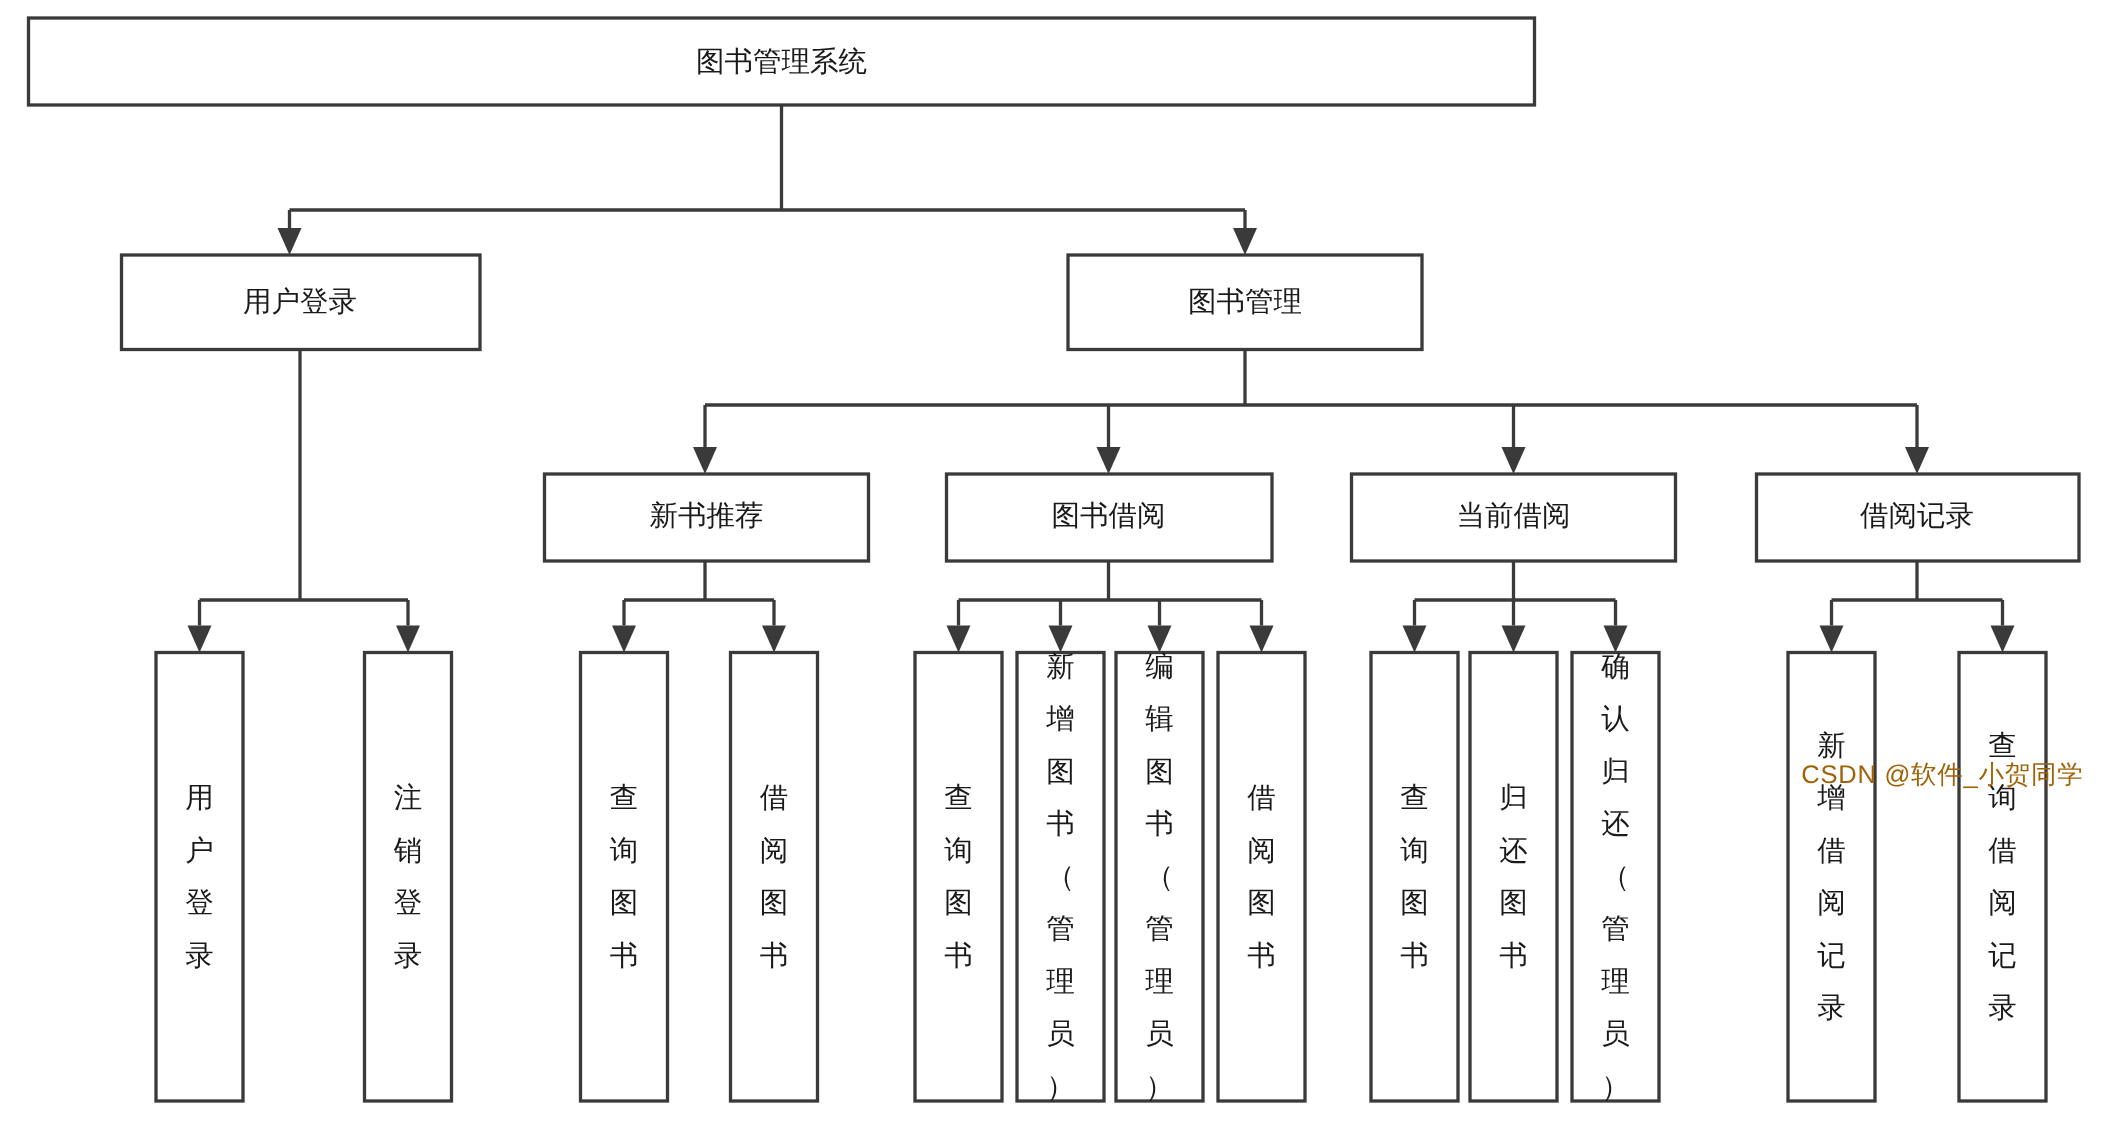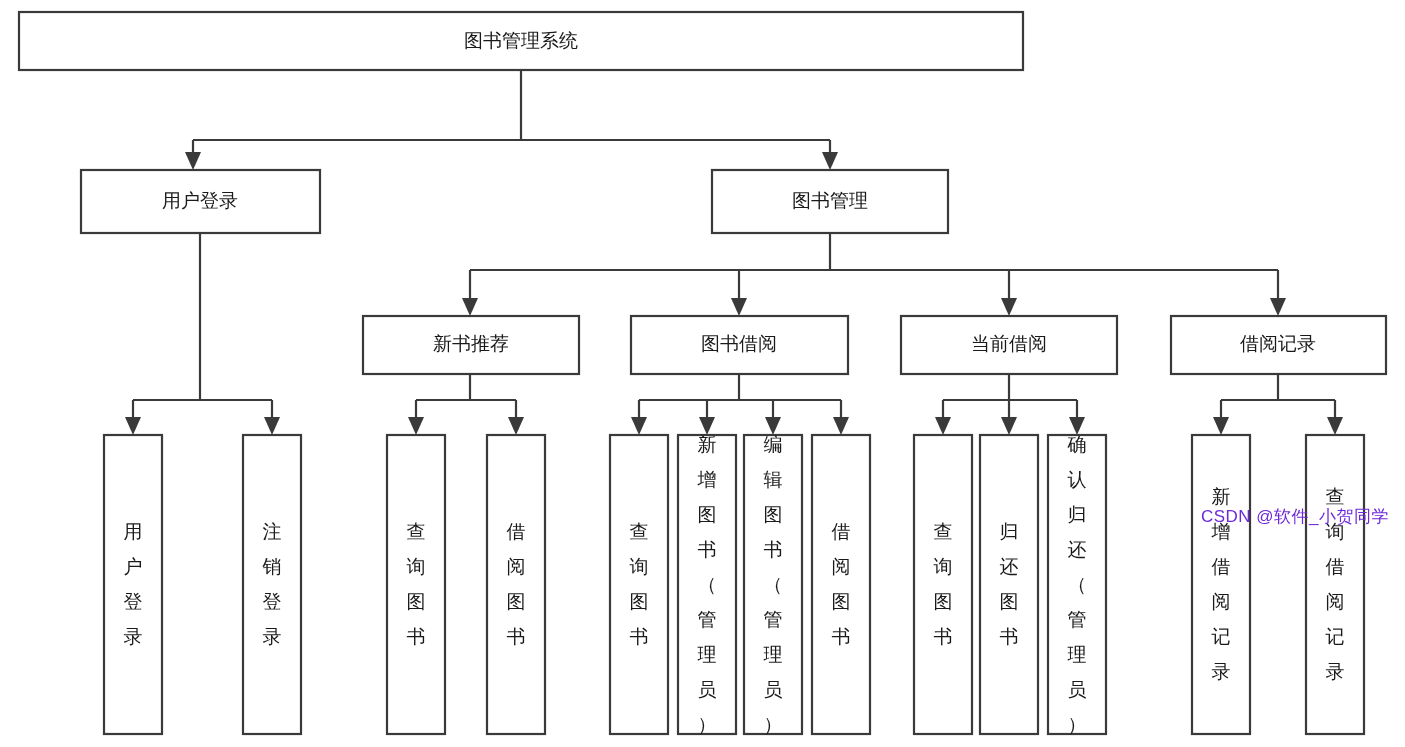--- a/index.html
+++ b/index.html
@@ -54,21 +54,21 @@
     font-family: "Liberation Sans", "DejaVu Sans", sans-serif;
     font-size: 19px;
     text-anchor: middle;
   }
   .watermark {
     position: absolute;
     right: 16px;
     bottom: 4px;
     font-family: "Liberation Sans", "DejaVu Sans", sans-serif;
     font-size: 17px;
-    color: #6d28d9;
+    color: #a16207;
     white-space: nowrap;
     letter-spacing: 0.5px;
     pointer-events: none;
   }
 </style>
 </head>
 <body>
 
 <div id="diagram-root">
 

